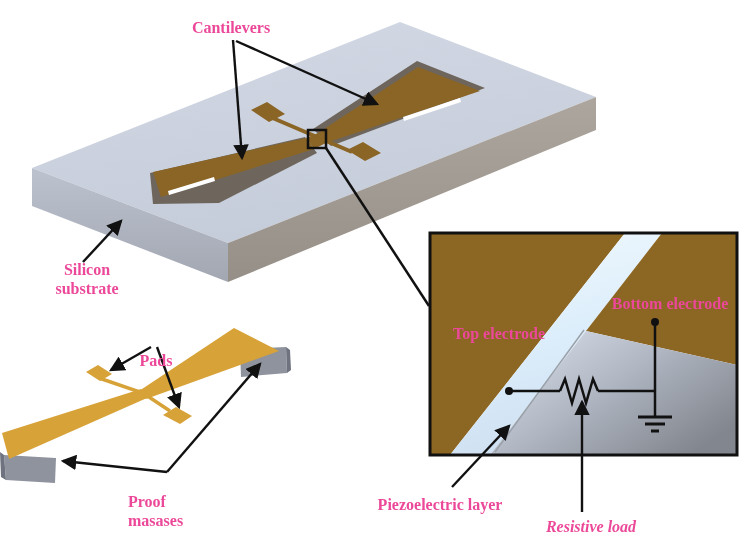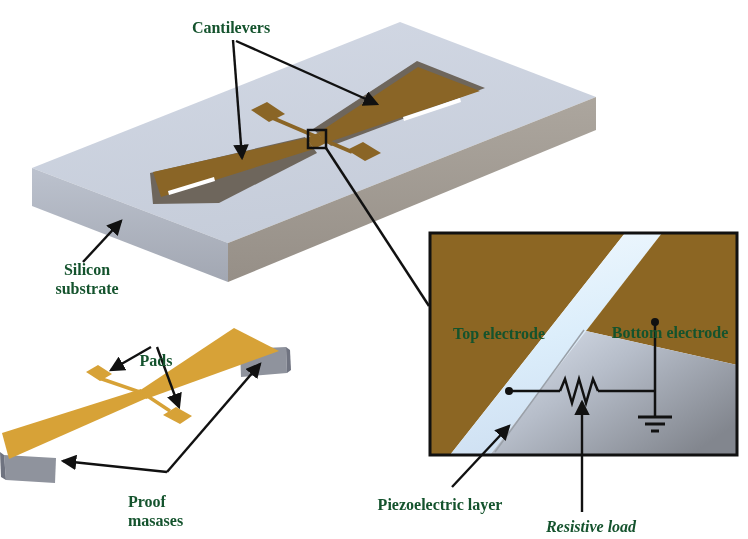--- a/index.html
+++ b/index.html
@@ -1,19 +1,19 @@
 <!DOCTYPE html>
 <html><head>
 <meta charset="utf-8">
 <style>
   html,body{margin:0;padding:0;background:#fff;}
   #stage{position:relative;width:748px;height:539px;background:#fff;overflow:hidden;
          font-family:"Liberation Serif","DejaVu Serif",serif;}
   #stage svg{position:absolute;left:0;top:0;}
-  .lbl{position:absolute;font-weight:bold;font-size:16px;color:#14532d;
+  .lbl{position:absolute;font-weight:bold;font-size:16px;color:#ec4899;
        white-space:nowrap;transform:translateX(-50%);text-align:center;line-height:18px;}
   .lbl.twoline{line-height:19px;}
   .lbl.leftalign{transform:none;text-align:left;}
   .lbl div{white-space:nowrap;}
 </style>
 </head>
 <body>
 
 <div id="stage">
 
@@ -133,18 +133,18 @@
 
   <div class="lbl" style="left:156px;top:324px;margin-top:28px;">Pads</div>
 
   <div class="lbl" style="left:499px;top:325px;">Top electrode</div>
 
   <div class="lbl twoline leftalign" style="left:128px;top:492px;">
     <div>Proof</div>
     <div>masases</div>
   </div>
 
-  <div class="lbl" style="left:670px;top:295px;margin-top:29px;">Bottom electrode</div>
+  <div class="lbl" style="left:670px;top:295px;">Bottom electrode</div>
 
   <div class="lbl" style="left:440px;top:496px;">Piezoelectric layer</div>
 
   <div class="lbl" style="left:591px;top:518px;font-style:italic;">Resistive load</div>
 </div>
 
 </body></html>

